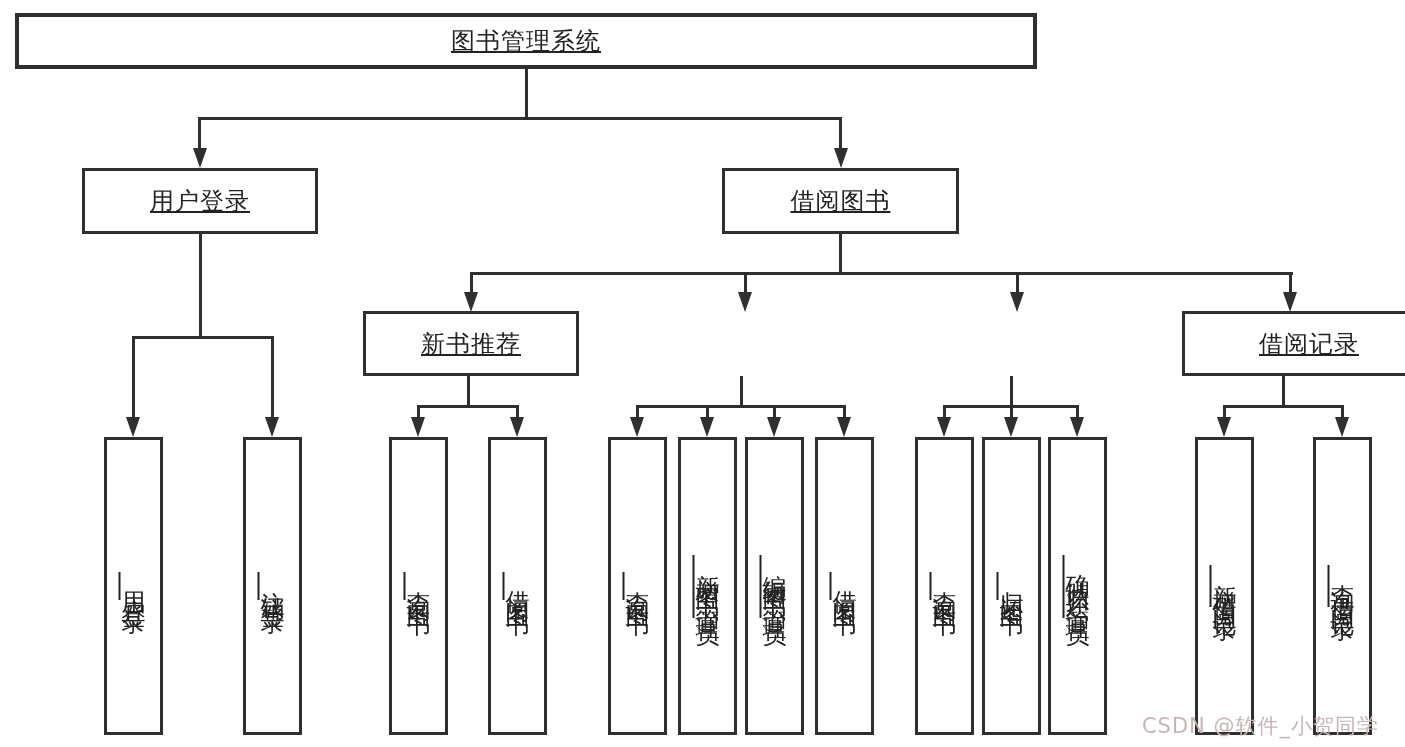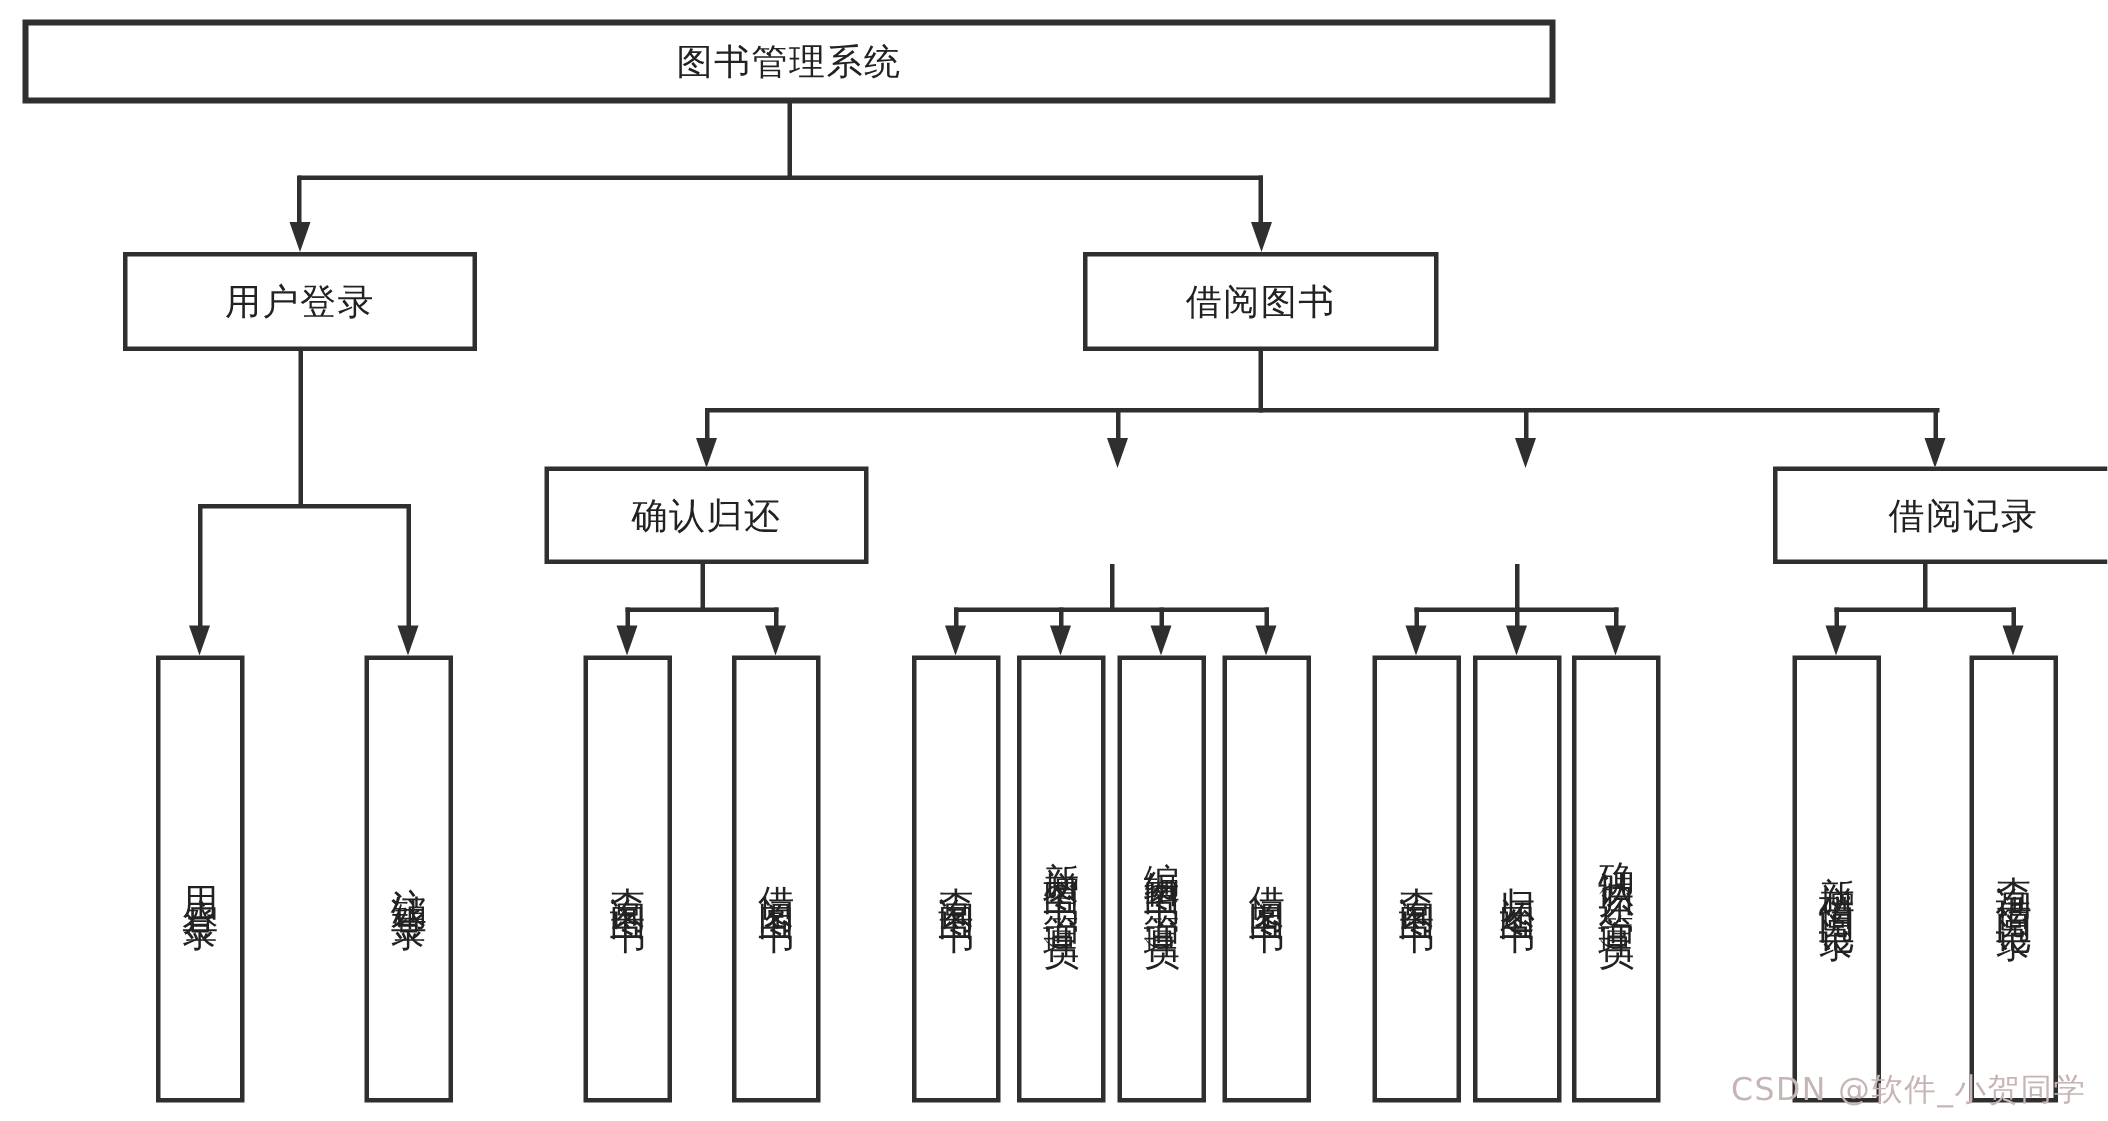--- a/index.html
+++ b/index.html
@@ -11,37 +11,38 @@
   html,body{margin:0;padding:0;background:#ffffff;}
   body{font-family:"DejaVu Sans","Liberation Sans",sans-serif;}
   .canvas{
     position:relative;width:1405px;height:747px;background:#ffffff;overflow:hidden;
   }
   .box{
     position:absolute;box-sizing:border-box;
     border:3px solid var(--line);background:var(--box-bg);
     display:flex;align-items:center;justify-content:center;
     color:var(--text);
+    text-decoration:underline;
   }
   .box.h span{font-size:24px;letter-spacing:1px;white-space:nowrap;}
   .box.root{border-width:4px;}
   .box.v span{
     writing-mode:vertical-rl;text-orientation:mixed;
     font-size:24px;letter-spacing:7px;line-height:1;white-space:nowrap;
   }
   .vline,.hline{position:absolute;background:var(--line);}
   .vline{width:3px;}
   .hline{height:3px;}
   .ahead{
     position:absolute;width:0;height:0;
     border-left:7px solid transparent;border-right:7px solid transparent;
     border-top:20px solid var(--line);
   }
   .watermark{
-    position:absolute;right:14px;top:712px;
+    position:absolute;right:26px;top:712px;
     font-size:21px;letter-spacing:1px;color:var(--watermark);white-space:nowrap;
   }
 </style>
 </head>
 <body>
 
 <div class="canvas">
 
   <div class="box h root" style="left:15px;top:13px;width:1022px;height:56px">
     <span>图书管理系统</span>
@@ -73,21 +74,21 @@
   <div class="vline" style="left:470px;top:272px;height:24px"></div>
   <div class="ahead" style="left:464px;top:292px"></div>
   <div class="vline" style="left:744px;top:272px;height:24px"></div>
   <div class="ahead" style="left:738px;top:292px"></div>
   <div class="vline" style="left:1016px;top:272px;height:24px"></div>
   <div class="ahead" style="left:1010px;top:292px"></div>
   <div class="vline" style="left:1289px;top:272px;height:24px"></div>
   <div class="ahead" style="left:1283px;top:292px"></div>
 
   <div class="box h" style="left:363px;top:311px;width:216px;height:65px">
-    <span>确认归还</span>
+    <span>新书推荐</span>
   </div>
   <div class="box h" style="left:1182px;top:311px;width:254px;height:65px">
     <span>借阅记录</span>
   </div>
 
   <div class="vline" style="left:467px;top:376px;height:32px"></div>
   <div class="hline" style="left:417px;top:405px;width:102px"></div>
   <div class="vline" style="left:417px;top:405px;height:15px"></div>
   <div class="ahead" style="left:411px;top:417px"></div>
   <div class="vline" style="left:516px;top:405px;height:15px"></div>

